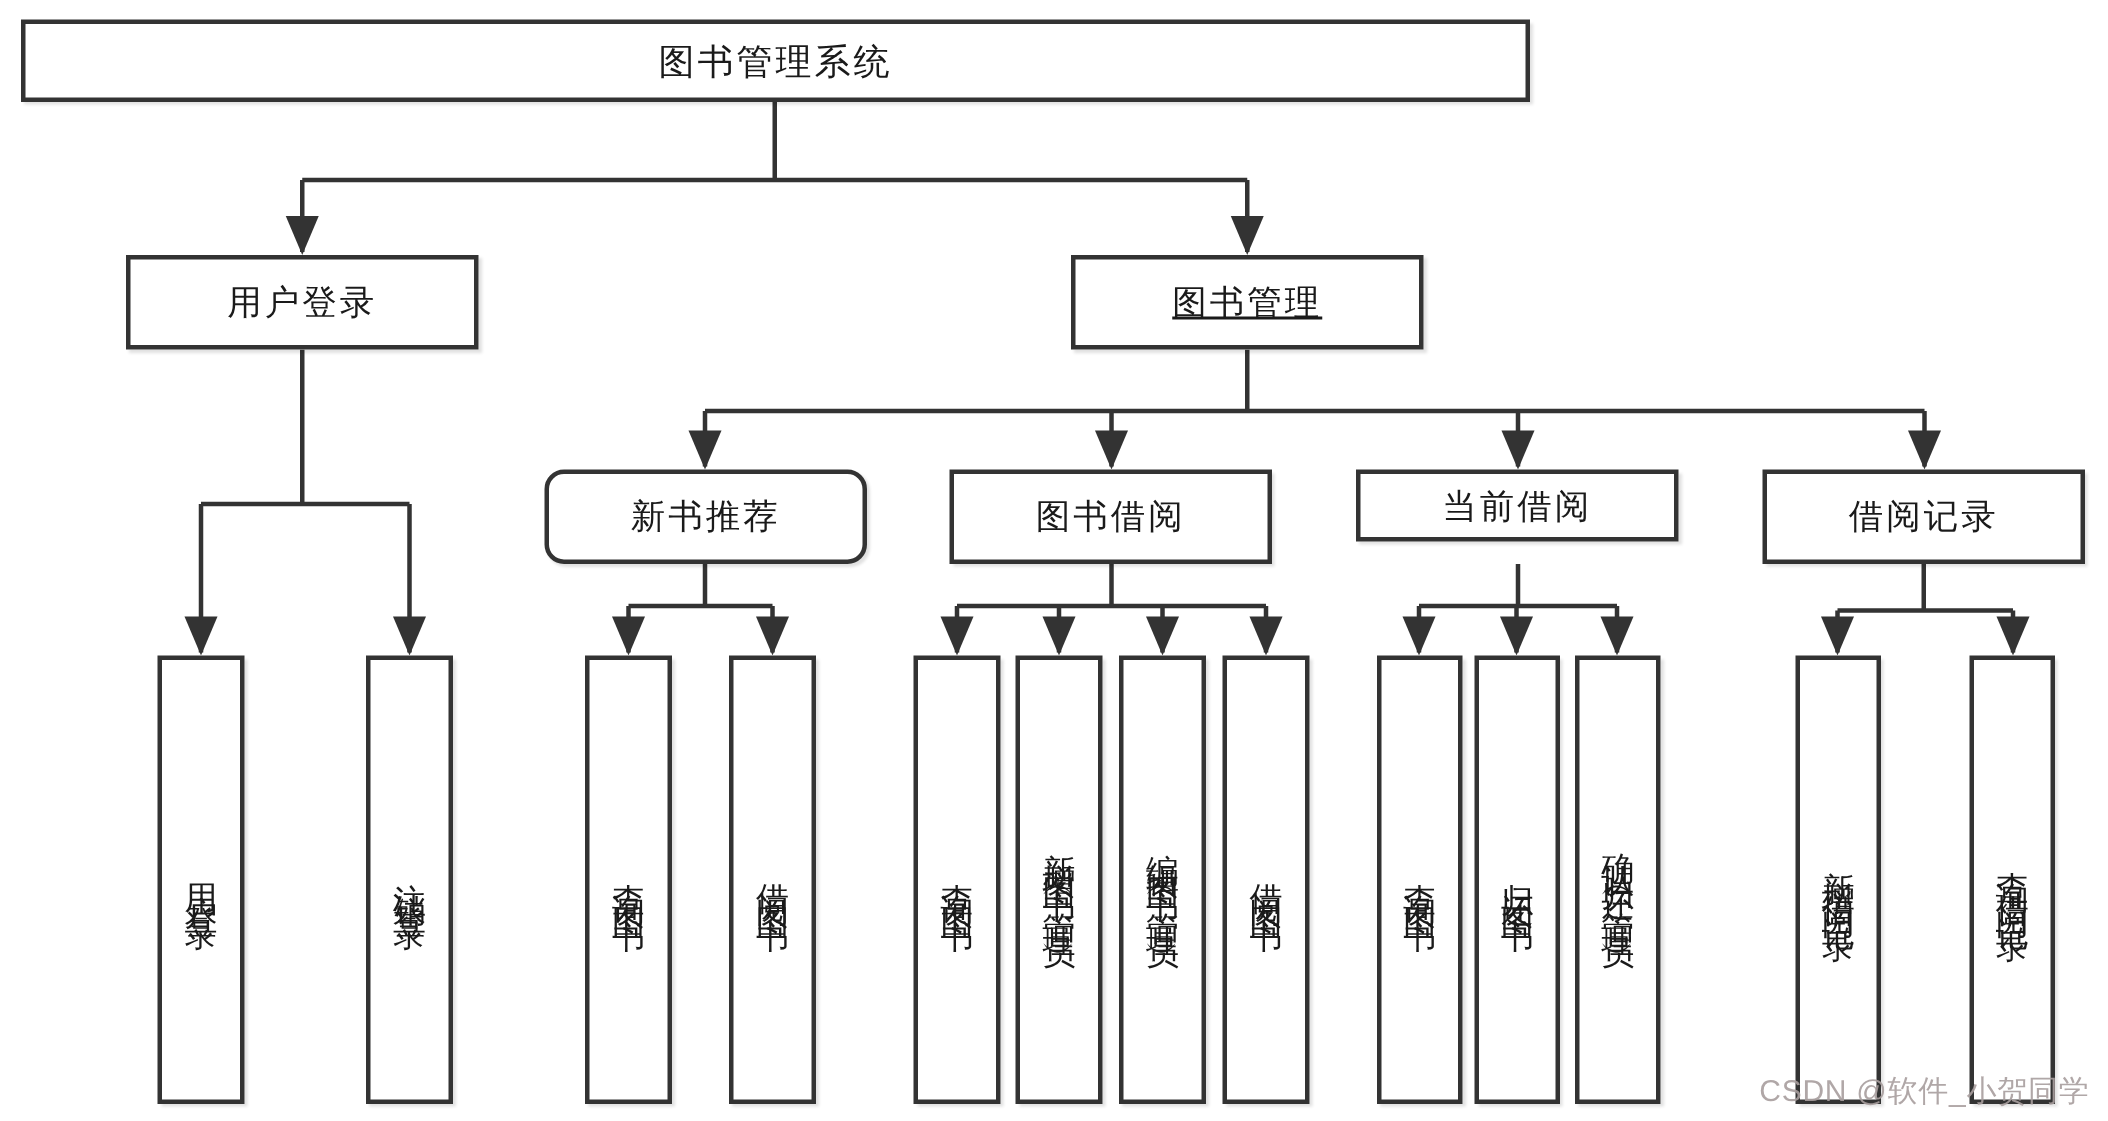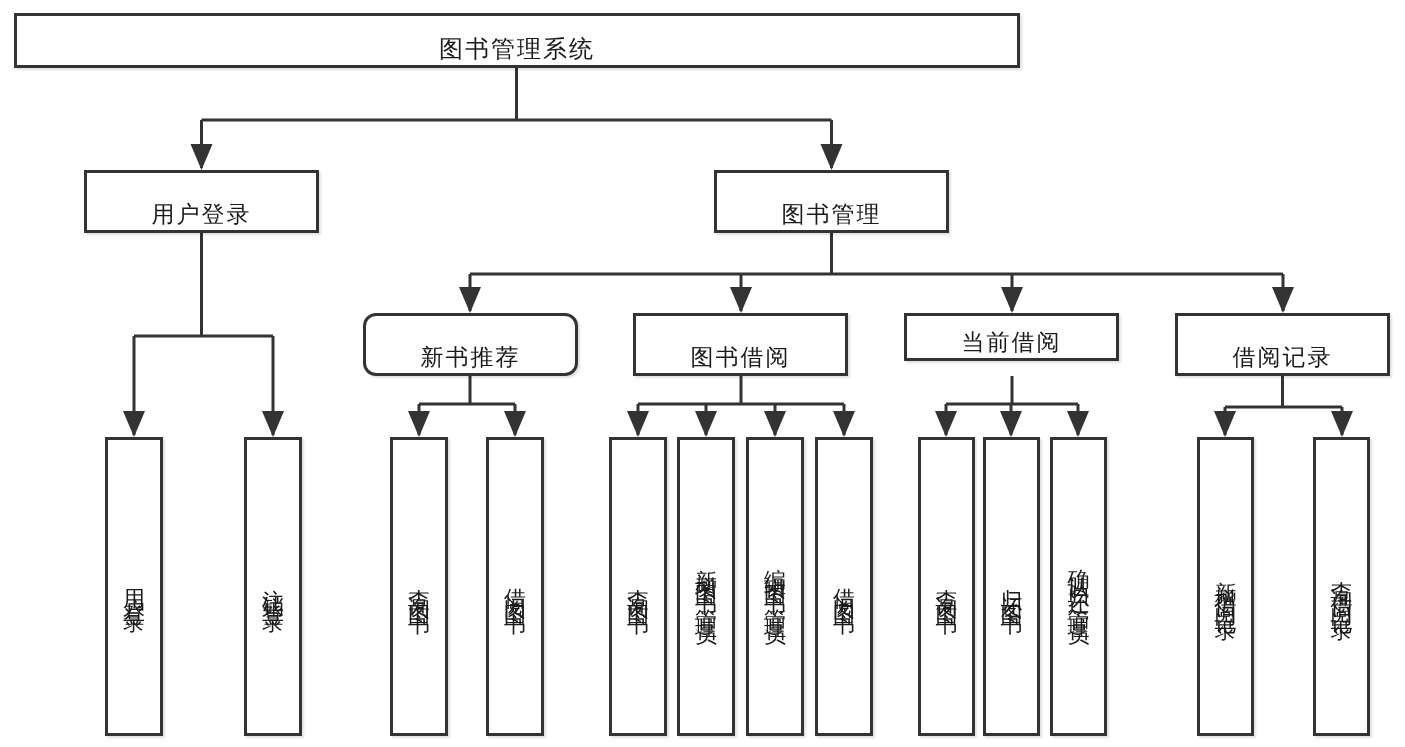--- a/index.html
+++ b/index.html
@@ -17,21 +17,21 @@
     position: absolute;
     left: 0; top: 0;
     width: 1405px; height: 747px;
     pointer-events: none;
   }
   .hbox {
     position: absolute;
     border: 3px solid #333333;
     background: #ffffff;
     display: flex;
-    align-items: flex-end;
+    align-items: center;
     justify-content: center;
     box-shadow: 2px 2px 2px rgba(0,0,0,0.12);
   }
   .hbox .lbl {
     font-size: 23px;
     letter-spacing: 2px;
     white-space: nowrap;
   }
   .root .lbl { font-size: 24px; }
   .leaf {
@@ -103,21 +103,21 @@
     </g>
   </svg>
 
   <div class="hbox root" style="left:14px; top:13px; width:1006px; height:55px;">
     <span class="lbl">图书管理系统</span>
   </div>
 
   <div class="hbox" style="left:84px; top:170px; width:235px; height:63px;">
     <span class="lbl">用户登录</span>
   </div>
-  <div class="hbox" style="left:714px; top:170px; width:235px; height:63px;">
+  <div class="hbox" style="left:714px; top:170px; width:235px; height:63px;text-decoration:underline;">
     <span class="lbl">图书管理</span>
   </div>
 
   <div class="hbox" style="left:363px; top:313px; width:215px; height:63px;border-radius:13px;">
     <span class="lbl">新书推荐</span>
   </div>
   <div class="hbox" style="left:633px; top:313px; width:215px; height:63px;font-family:Liberation Mono, monospace;">
     <span class="lbl">图书借阅</span>
   </div>
   <div class="hbox" style="left:904px; top:313px; width:215px; height:48px;">
@@ -164,14 +164,15 @@
     <span class="lbl">确认归还（管理员）</span>
   </div>
 
   <div class="leaf" style="left:1197px; width:57px;">
     <span class="lbl">新增借阅记录</span>
   </div>
   <div class="leaf" style="left:1313px; width:57px;">
     <span class="lbl">查询借阅记录</span>
   </div>
 
+  <div class="watermark">CSDN @软件_小贺同学</div>
 
 </div>
 
 </body></html>

